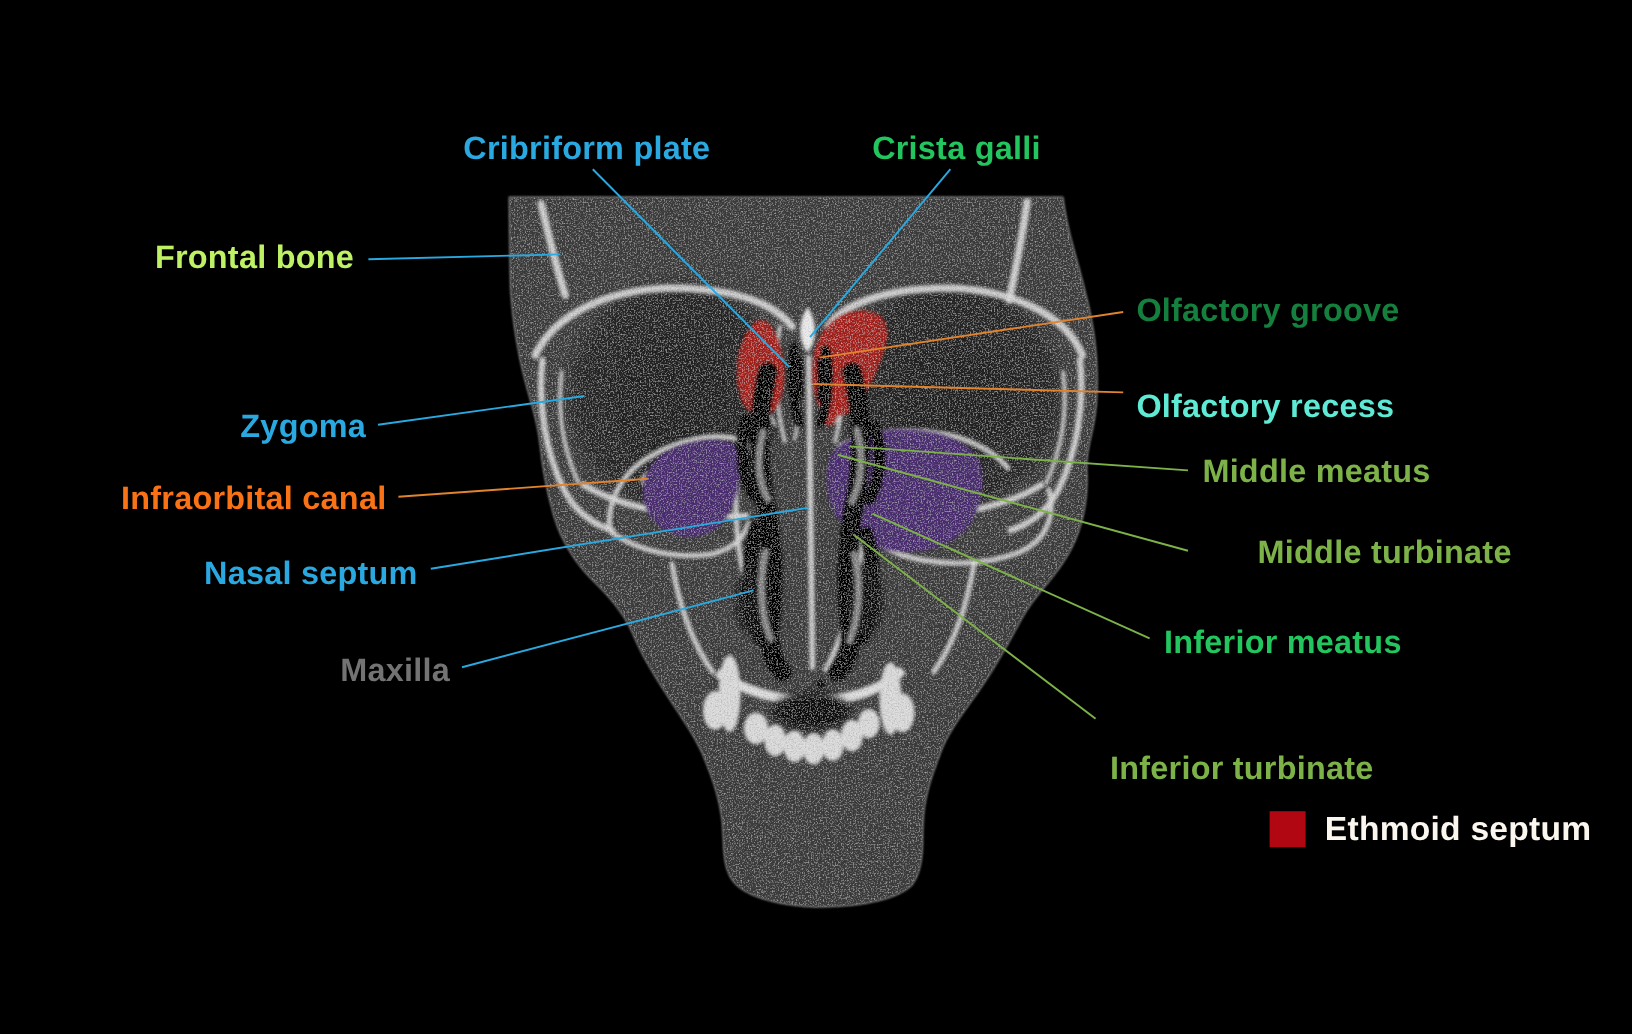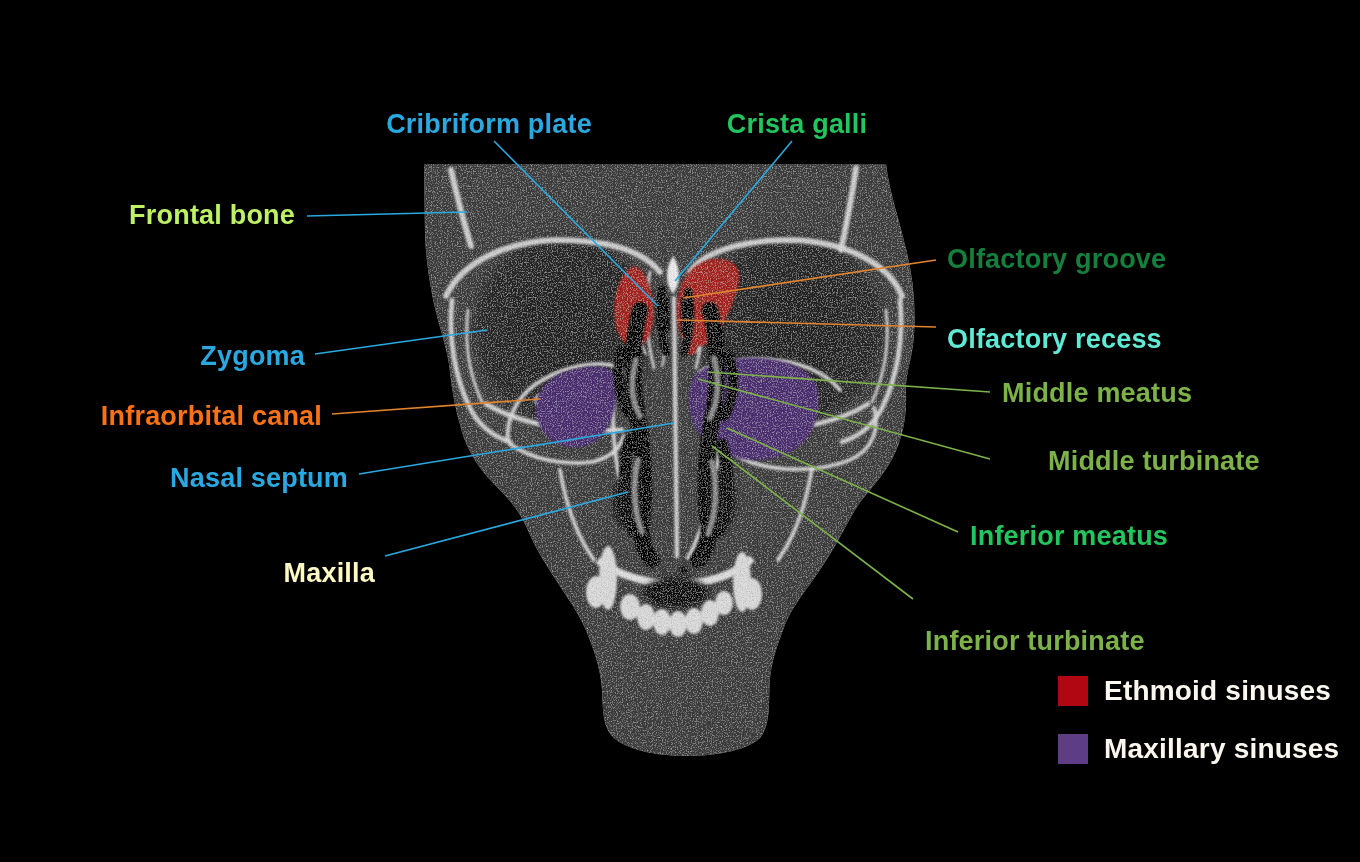--- a/index.html
+++ b/index.html
@@ -170,33 +170,29 @@
       <line x1="913" y1="599" x2="712" y2="446" stroke="#7DB249" stroke-width="1.6"></line>
     </svg>
 
   <div id="labels">
       <div class="anno-label center" style="color: rgb(42, 169, 225); top: 124px; left: 489px;">Cribriform plate</div>
       <div class="anno-label center" style="color: #22c55e; top: 124px; left: 797px;">Crista galli</div>
       <div class="anno-label" style="color: #bef264; top: 215px; right: 1065px;">Frontal bone</div>
       <div class="anno-label" style="color: rgb(42, 169, 225); top: 356px; right: 1055px;">Zygoma</div>
       <div class="anno-label" style="color: #f97316; top: 416px; right: 1038px;">Infraorbital canal</div>
       <div class="anno-label" style="color: rgb(42, 169, 225); top: 478px; right: 1012px;">Nasal septum</div>
-      <div class="anno-label" style="color: #fef9c3; top: 573px; right: 985px;">Maxilla</div>
+      <div class="anno-label" style="color: #737373; top: 559px; right: 985px;">Maxilla</div>
       <div class="anno-label" style="color: #15803d; top: 259px; left: 947px;">Olfactory groove</div>
       <div class="anno-label" style="color: #5eead4; top: 327px; left: 947px; margin-top: 12px;">Olfactory recess</div>
       <div class="anno-label" style="color: rgb(125, 178, 73); top: 393px; left: 1002px;">Middle meatus</div>
       <div class="anno-label" style="color: rgb(125, 178, 73); top: 461px; left: 1048px;">Middle turbinate</div>
       <div class="anno-label" style="color: #22c55e; top: 536px; left: 970px;">Inferior meatus</div>
       <div class="anno-label" style="color: rgb(125, 178, 73); top: 603px; left: 925px; margin-top: 38px;">Inferior turbinate</div>
     </div>
 
   <div class="legend">
     <div class="legend-row" id="legend-row-0" style="left: 1058px; top: 675px;">
       <span class="swatch" style="background: rgb(177, 7, 18);"></span>
-      <span class="legend-label">Ethmoid sinuses</span>
-    </div>
-    <div class="legend-row" id="legend-row-1" style="left: 1058px; top: 733px;">
-      <span class="swatch" style="background: rgb(93, 62, 134);"></span>
-      <span class="legend-label">Maxillary sinuses</span>
+      <span class="legend-label">Ethmoid septum</span>
     </div>
   </div>
 
 </div>
 
 </body></html>

